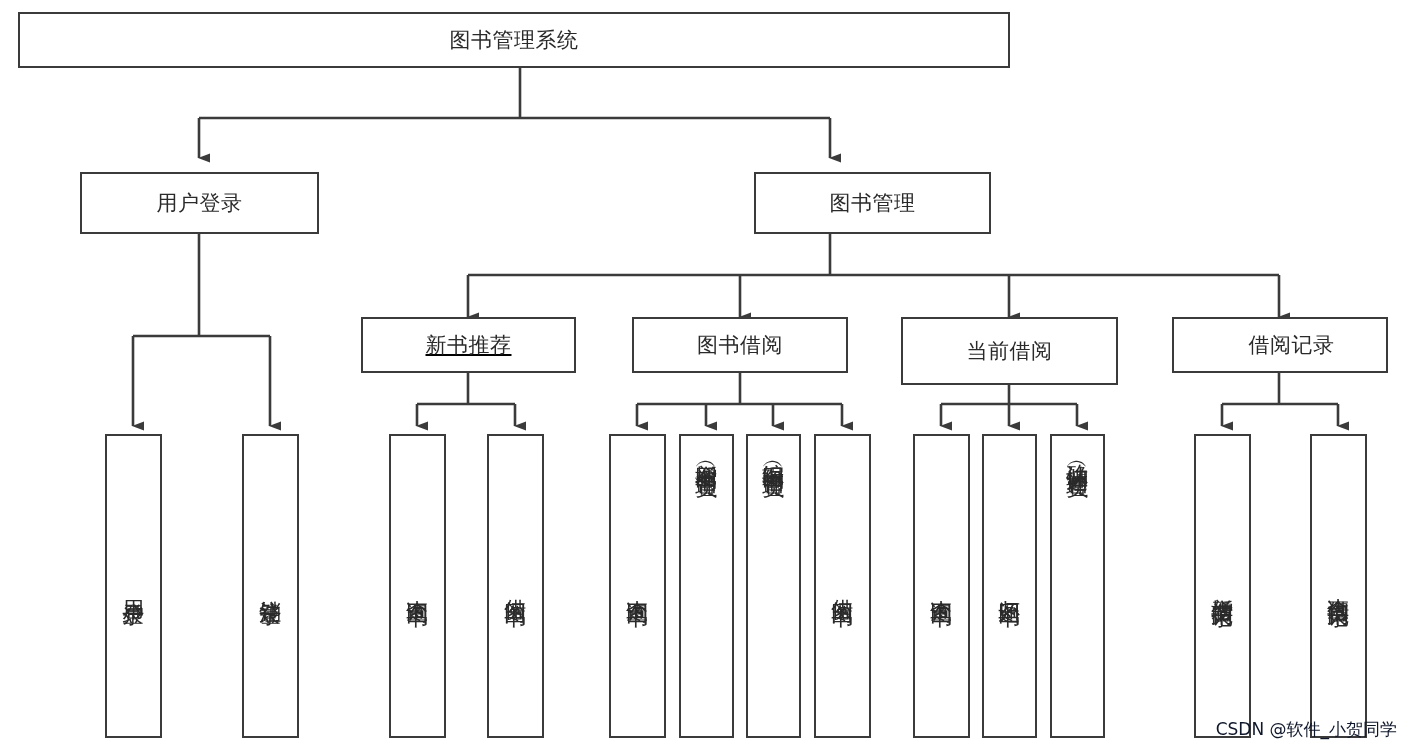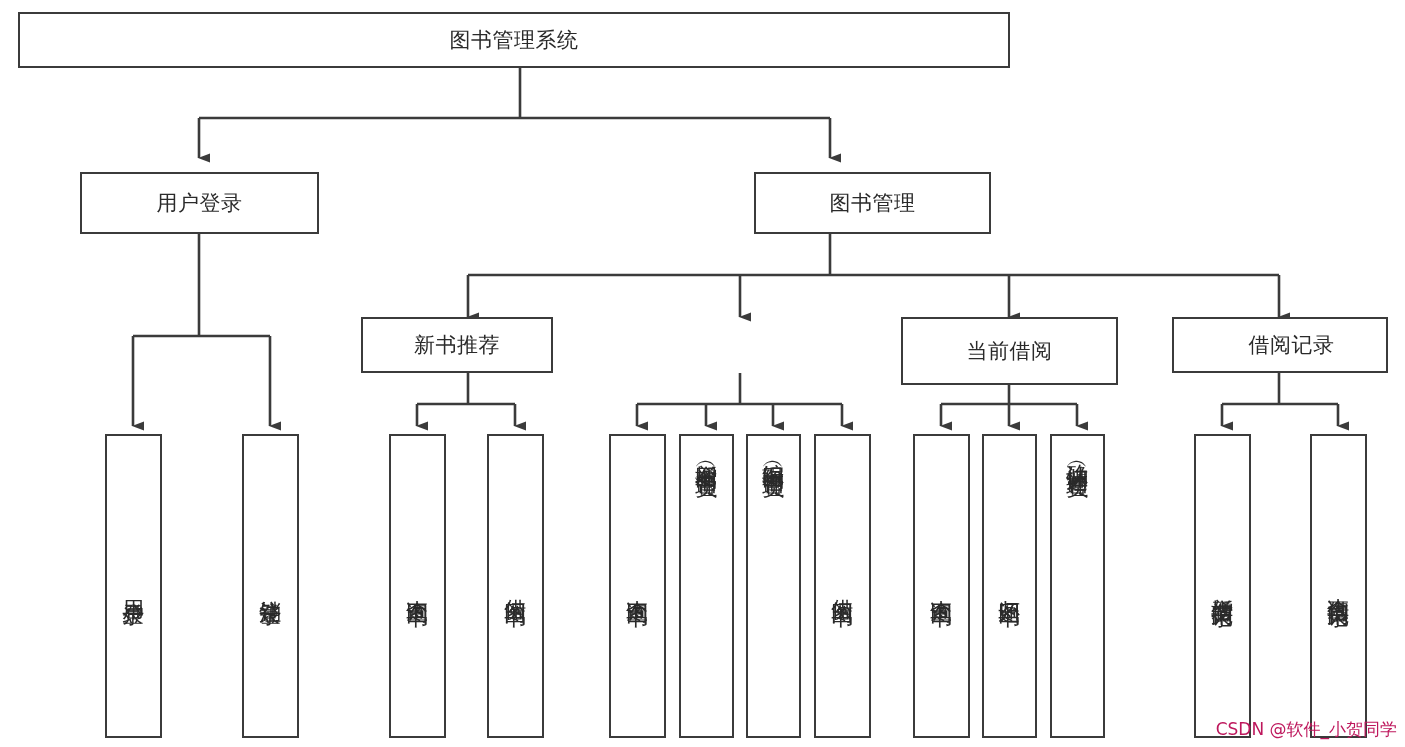--- a/index.html
+++ b/index.html
@@ -64,21 +64,21 @@
   }
   .node.vertical.centered {
     align-items: center;
     padding-top: 0;
   }
   #watermark {
     position: absolute;
     right: 8px;
     bottom: 6px;
     font-size: 17px;
-    color: #be185d;
+    color: #0f172a;
     z-index: 6;
     white-space: nowrap;
     font-family: "DejaVu Sans", "Liberation Sans", sans-serif;
   }
 </style>
 </head>
 <body>
 
 <div id="diagram-root">
 
@@ -138,24 +138,27 @@
   </div>
 
   <div class="node horizontal" style="left:80px; top:172px; width:239px; height:62px;">
     <span class="label">用户登录</span>
   </div>
 
   <div class="node horizontal" style="left:712px; top:172px; width:237px; height:62px;margin-left:42px;">
     <span class="label">图书管理</span>
   </div>
 
-  <div class="node horizontal" style="left:361px; top:317px; width:192px; height:56px;">
+  <div class="node horizontal" style="left:361px; top:317px; width:215px; height:56px;text-decoration:underline;">
     <span class="label">新书推荐</span>
   </div>
 
+  <div class="node horizontal" style="left:632px; top:317px; width:216px; height:56px;">
+    <span class="label">图书借阅</span>
+  </div>
 
   <div class="node horizontal" style="left:901px; top:317px; width:217px; height:68px;">
     <span class="label">当前借阅</span>
   </div>
 
   <div class="node horizontal" style="left:1172px; top:317px; width:216px; height:56px;padding-left:23px;">
     <span class="label">借阅记录</span>
   </div>
 
   <div class="node vertical centered" style="left:105px; top:434px; width:57px; height:304px;">

